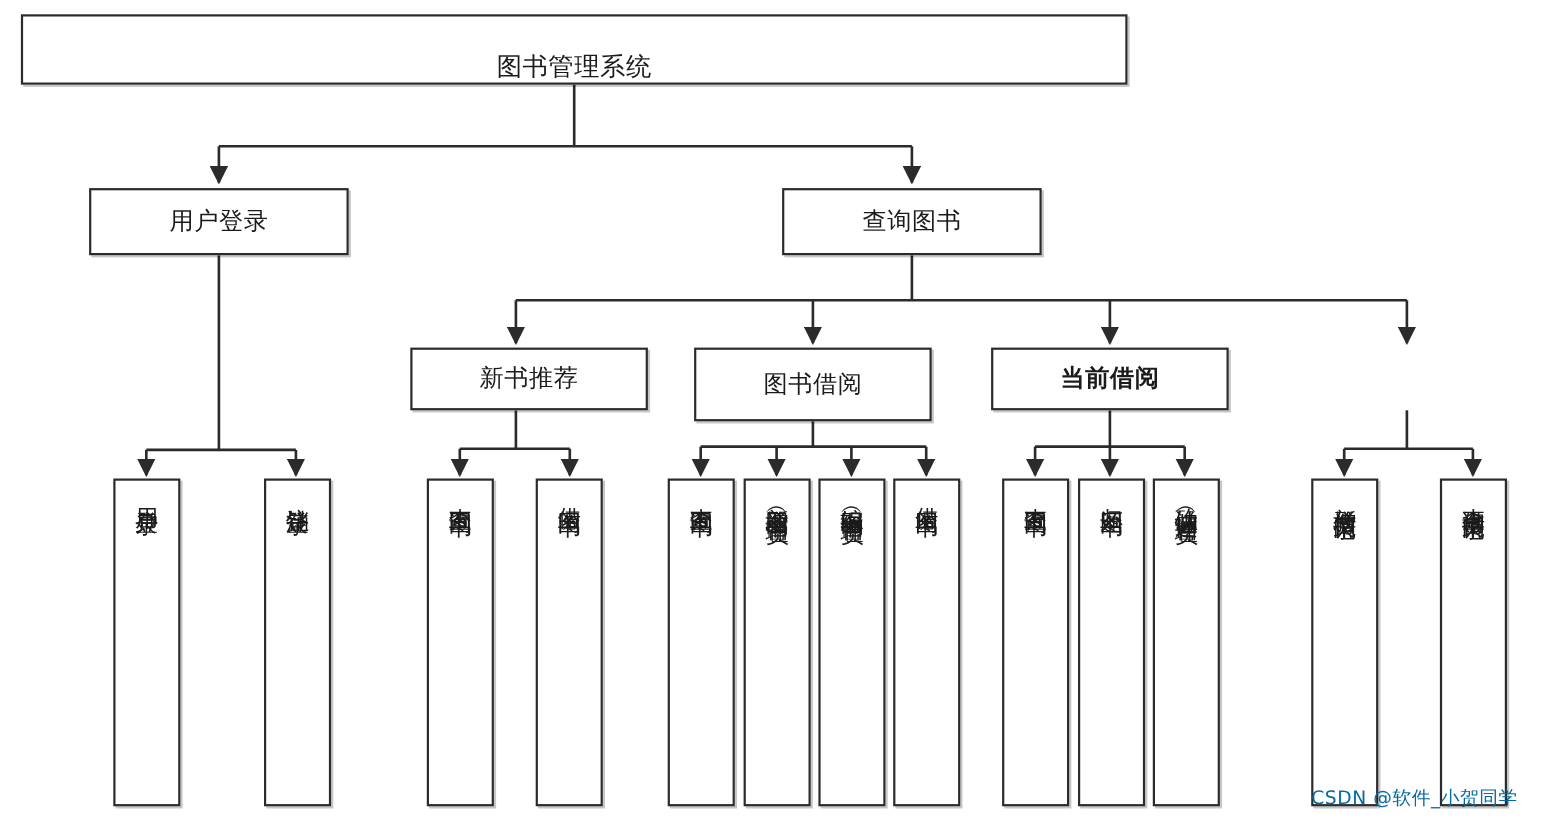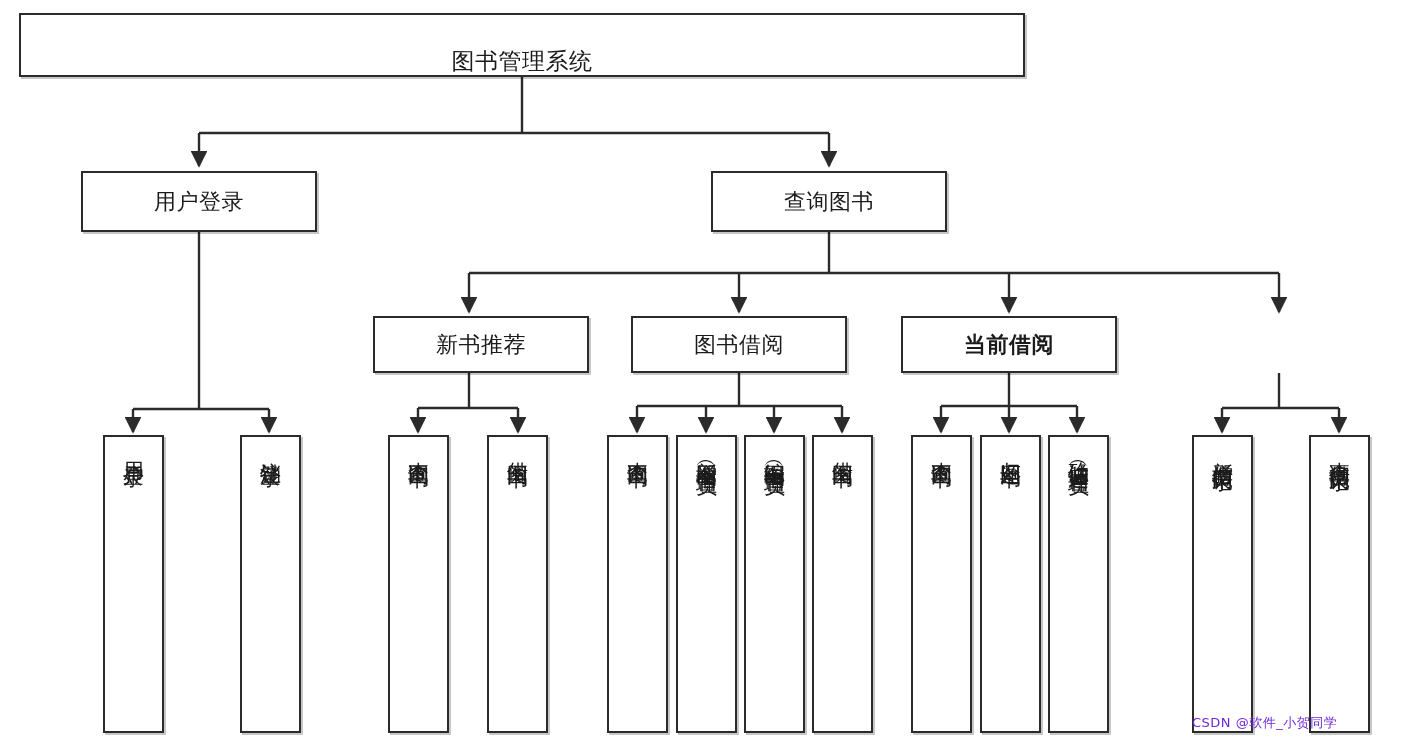--- a/index.html
+++ b/index.html
@@ -57,22 +57,22 @@
     writing-mode: vertical-rl;
     text-orientation: upright;
     font-size: 21px;
     line-height: 1.05;
     letter-spacing: 2px;
     white-space: nowrap;
     margin: 0 auto;
   }
   .watermark {
     position: absolute;
-    font-size: 13px;
-    color: #6d28d9;
+    font-size: 17px;
+    color: #0369a1;
     white-space: nowrap;
     letter-spacing: 0.5px;
   }
 </style>
 </head>
 <body>
 
 <div id="canvas">
 
   <svg id="edges" viewBox="0 0 1405 747" xmlns="http://www.w3.org/2000/svg">
@@ -132,21 +132,21 @@
   <div class="node horizontal" style="left:81px; top:171px; width:236px; height:61px;">
     <span class="node-label">用户登录</span>
   </div>
   <div class="node horizontal" style="left:711px; top:171px; width:236px; height:61px;">
     <span class="node-label">查询图书</span>
   </div>
 
   <div class="node horizontal" style="left:361px; top:316px; width:216px; height:57px;margin-left:12px;">
     <span class="node-label">新书推荐</span>
   </div>
-  <div class="node horizontal" style="left:631px; top:316px; width:216px; height:57px;">
+  <div class="node horizontal" style="left:631px; top:316px; width:216px; height:67px;">
     <span class="node-label">图书借阅</span>
   </div>
   <div class="node horizontal" style="left:901px; top:316px; width:216px; height:57px;font-weight:bold;">
     <span class="node-label">当前借阅</span>
   </div>
 
   <div class="node vertical" style="left:103px; top:435px; width:61px; height:298px;">
     <span class="node-label">用户登录</span>
   </div>
   <div class="node vertical" style="left:240px; top:435px; width:61px; height:298px;">

